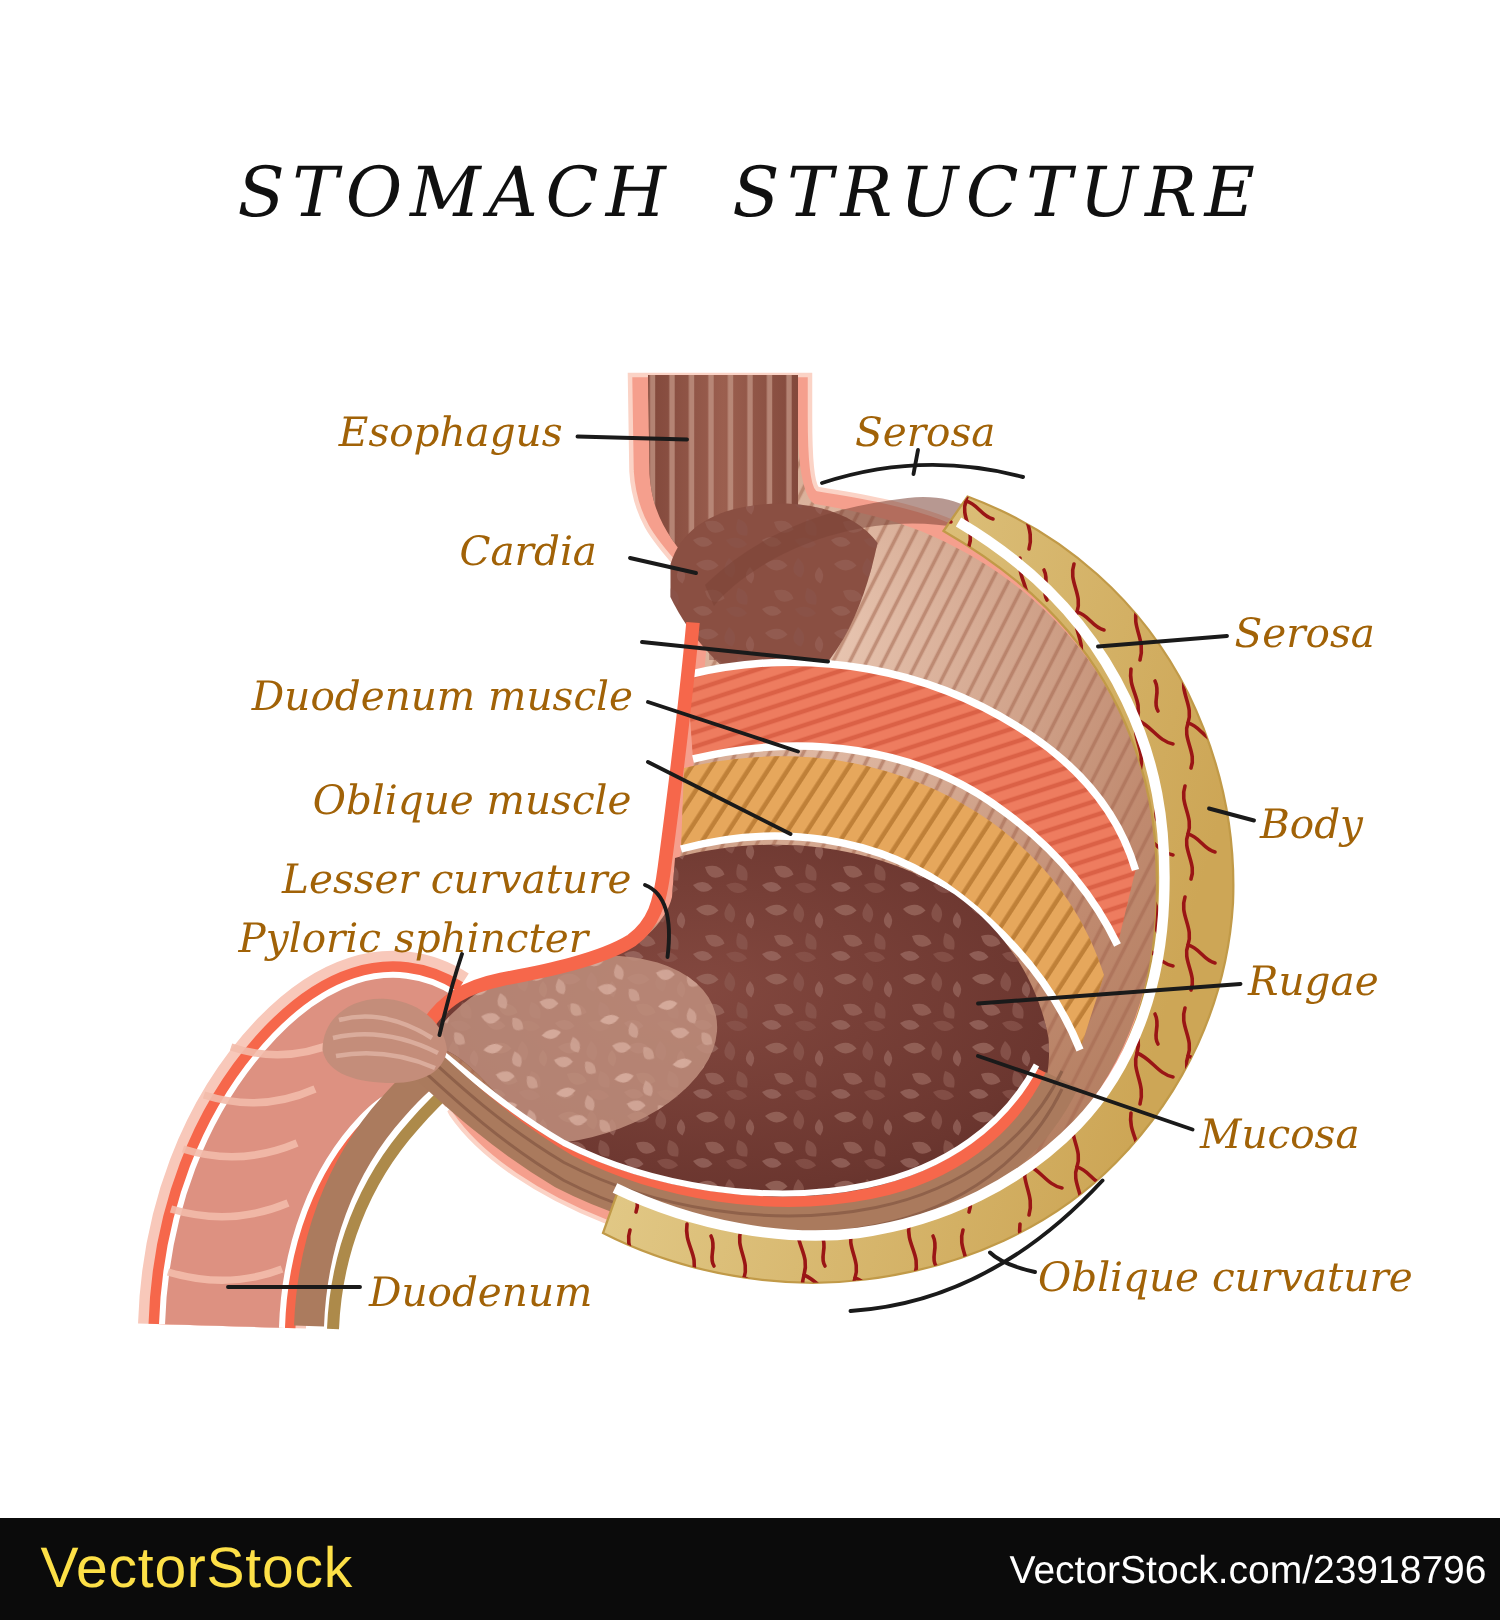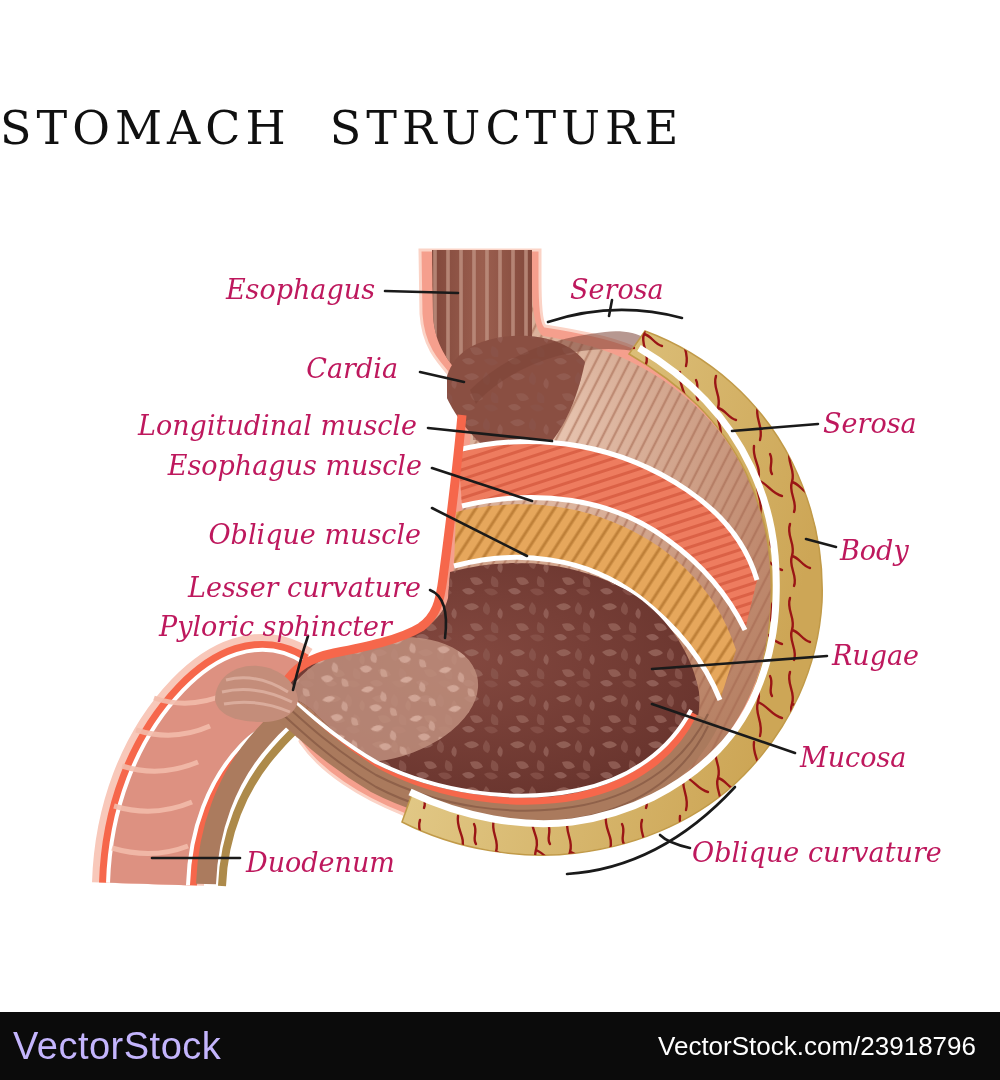--- a/index.html
+++ b/index.html
@@ -1,27 +1,27 @@
 <!DOCTYPE html>
 <html><head>
 <meta charset="utf-8">
 <style>
   html,body{margin:0;padding:0;background:#ffffff;}
   .canvas{position:relative;width:1000px;height:1080px;background:#ffffff;overflow:hidden;
           font-family:"DejaVu Serif", serif;}
-  .title{position:absolute;left:0;top:128px;width:1000px;text-align:left;
-         transform:translateY(-50%);font-weight:500;font-size:46px;
+  .title{position:absolute;left:0;top:128px;width:1000px;text-align:center;
+         transform:translateY(-50%);font-style:italic;font-weight:500;font-size:46px;
          letter-spacing:5px;color:#101010;white-space:pre;}
-  .lbl{position:absolute;font-style:italic;font-size:27px;color:#be185d;
+  .lbl{position:absolute;font-style:italic;font-size:27px;color:#a16207;
        white-space:nowrap;transform:translateY(-50%);line-height:1;}
   .wm-bar{position:absolute;left:0;top:1012px;width:1000px;height:68px;background:#0b0b0b;
           display:flex;align-items:center;justify-content:space-between;
           font-family:"Liberation Sans", sans-serif;}
-  .wm-brand{color:#c4b5fd;font-size:38px;margin-left:13px;letter-spacing:0.5px;}
-  .wm-url{color:#ffffff;font-size:26px;margin-right:24px;}
+  .wm-brand{color:#fde047;font-size:38px;margin-left:27px;letter-spacing:0.5px;}
+  .wm-url{color:#ffffff;font-size:26px;margin-right:9px;}
   svg{position:absolute;left:0;top:0;}
 </style>
 </head>
 <body>
 
 <div class="canvas">
 
   <div class="title">STOMACH  STRUCTURE</div>
 
   <svg width="1000" height="1080" viewBox="0 0 1000 1080">
@@ -229,22 +229,21 @@
       <path d="M795,753 L652,704"></path>
       <path d="M735,787 Q660,868 567,874"></path>
       <path d="M690,848 Q668,843 660,835"></path>
       <path d="M240,858 L152,858"></path>
     </g>
   </svg>
 
   <div class="lbl" style="right:625px;top:289px">Esophagus</div>
   <div class="lbl" style="left:570px;top:289px">Serosa</div>
   <div class="lbl" style="right:602px;top:368px">Cardia</div>
-  <div class="lbl" style="right:583px;top:425px">Longitudinal muscle</div>
-  <div class="lbl" style="right:578px;top:465px">Esophagus muscle</div>
+  <div class="lbl" style="right:578px;top:465px">Duodenum muscle</div>
   <div class="lbl" style="right:579px;top:534px">Oblique muscle</div>
   <div class="lbl" style="right:608px;top:626px">Pyloric sphincter</div>
   <div class="lbl" style="right:579px;top:587px">Lesser curvature</div>
   <div class="lbl" style="left:823px;top:423px">Serosa</div>
   <div class="lbl" style="left:840px;top:550px">Body</div>
   <div class="lbl" style="left:832px;top:655px">Rugae</div>
   <div class="lbl" style="left:800px;top:757px">Mucosa</div>
   <div class="lbl" style="left:692px;top:852px">Oblique curvature</div>
   <div class="lbl" style="left:246px;top:862px">Duodenum</div>
 

